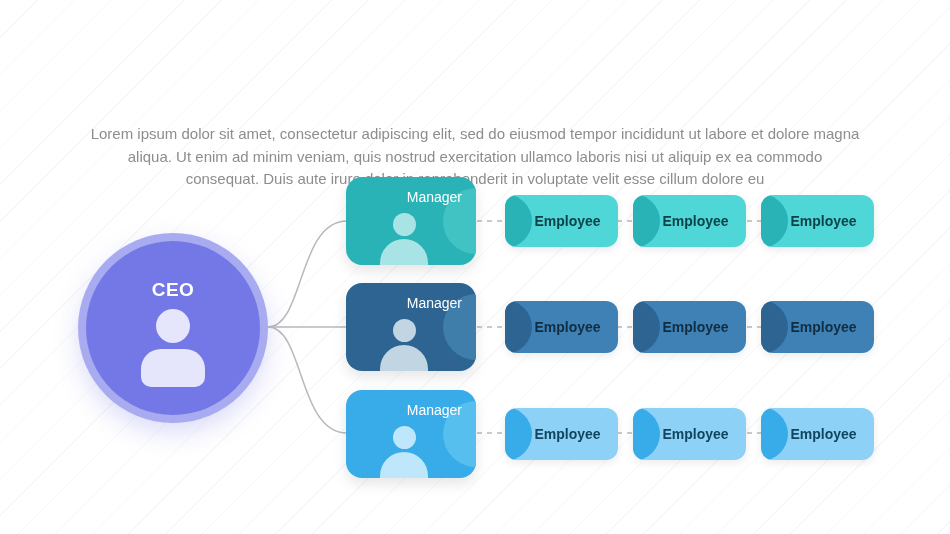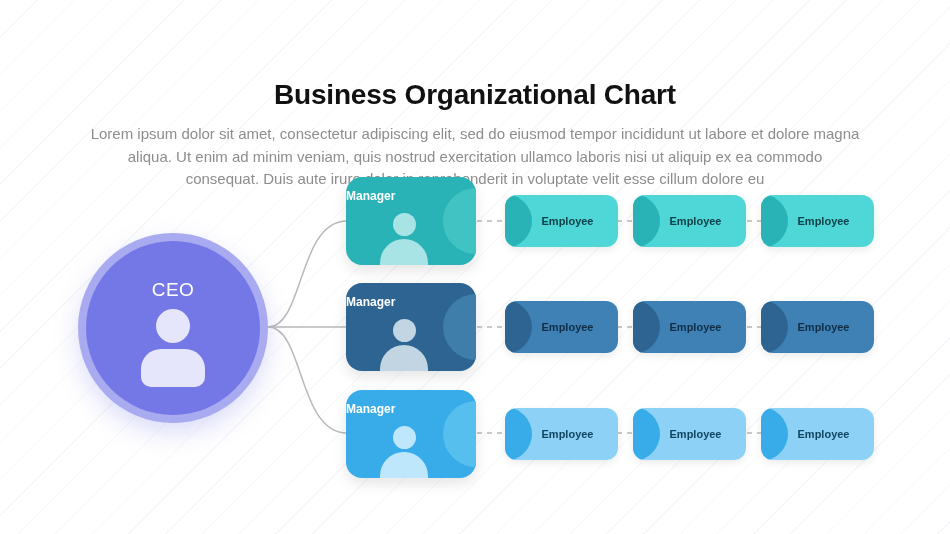--- a/index.html
+++ b/index.html
@@ -51,21 +51,21 @@
   }
   .ceo-inner{
     position:absolute;left:8px;top:8px;right:8px;bottom:8px;
     border-radius:50%;
     background:var(--fill,#7478e6);
     overflow:hidden;
   }
   .ceo-label{
     position:absolute;top:38px;left:0;right:0;
     text-align:center;
-    font-size:19px;font-weight:400;letter-spacing:0.5px;
+    font-size:19px;font-weight:700;letter-spacing:0.5px;
     color:var(--text,#ffffff);
   }
   .ceo-head{
     position:absolute;top:68px;left:50%;margin-left:-17px;
     width:34px;height:34px;border-radius:50%;
     background:var(--icon,#e5e6fb);
   }
   .ceo-body{
     position:absolute;top:108px;left:50%;margin-left:-32px;
     width:64px;height:38px;
@@ -83,22 +83,22 @@
     background:var(--mgr-card,#29b3b6);
     box-shadow:0 6px 14px rgba(0,0,0,0.10);
   }
   .deco-circle{
     position:absolute;right:-33px;top:50%;margin-top:-33px;
     width:66px;height:66px;border-radius:50%;
     background:var(--mgr-circle,#41c3c4);
   }
   .mgr-label{
     position:absolute;top:12px;left:0;right:14px;
-    text-align:left;
-    font-size:12px;font-weight:700;
+    text-align:right;
+    font-size:14px;font-weight:400;
     color:var(--mgr-text,#ffffff);
   }
   .mgr-head{
     position:absolute;top:36px;left:50%;margin-left:-18.5px;
     width:23px;height:23px;border-radius:50%;
     background:var(--mgr-icon,#a8e3e5);
   }
   .mgr-body{
     position:absolute;bottom:0;left:50%;margin-left:-31px;
     width:48px;height:26px;
@@ -115,33 +115,32 @@
   .employee-card.c2{left:287px;}
   .employee-card.c3{left:415px;}
   .emp-circle{
     position:absolute;left:-27px;top:50%;margin-top:-27px;
     width:54px;height:54px;border-radius:50%;
     background:var(--emp-circle,#29b3b6);
   }
   .emp-label{
     position:absolute;top:0;bottom:0;left:12px;right:0;
     display:flex;align-items:center;justify-content:center;
-    font-size:11px;font-weight:700;
+    font-size:14px;font-weight:700;
     color:var(--emp-text,#0e4249);
   }
   .row1{top:177px;}
   .row2{top:283px;}
   .row3{top:390px;}
 </style>
 </head>
 <body>
 
 <div class="slide">
 
-  <h1 class="title">Business Organizational Chart</h1>
   <p class="subtitle">Lorem ipsum dolor sit amet, consectetur adipiscing elit, sed do eiusmod tempor incididunt ut labore et dolore magna aliqua. Ut enim ad minim veniam, quis nostrud exercitation ullamco laboris nisi ut aliquip ex ea commodo consequat. Duis aute irure dolor in reprehenderit in voluptate velit esse cillum dolore eu</p>
 
   <svg class="connectors" width="950" height="534" viewBox="0 0 950 534" style="--stroke: #b9b9b9;">
 
     <path d="M268,327 C304,327 298,221 347,221"></path>
     <line x1="268" y1="327" x2="347" y2="327"></line>
     <path d="M268,327 C304,327 298,433 347,433"></path>
 
     <line class="dashed" x1="477" y1="221" x2="764" y2="221"></line>
     <line class="dashed" x1="477" y1="327" x2="764" y2="327"></line>

